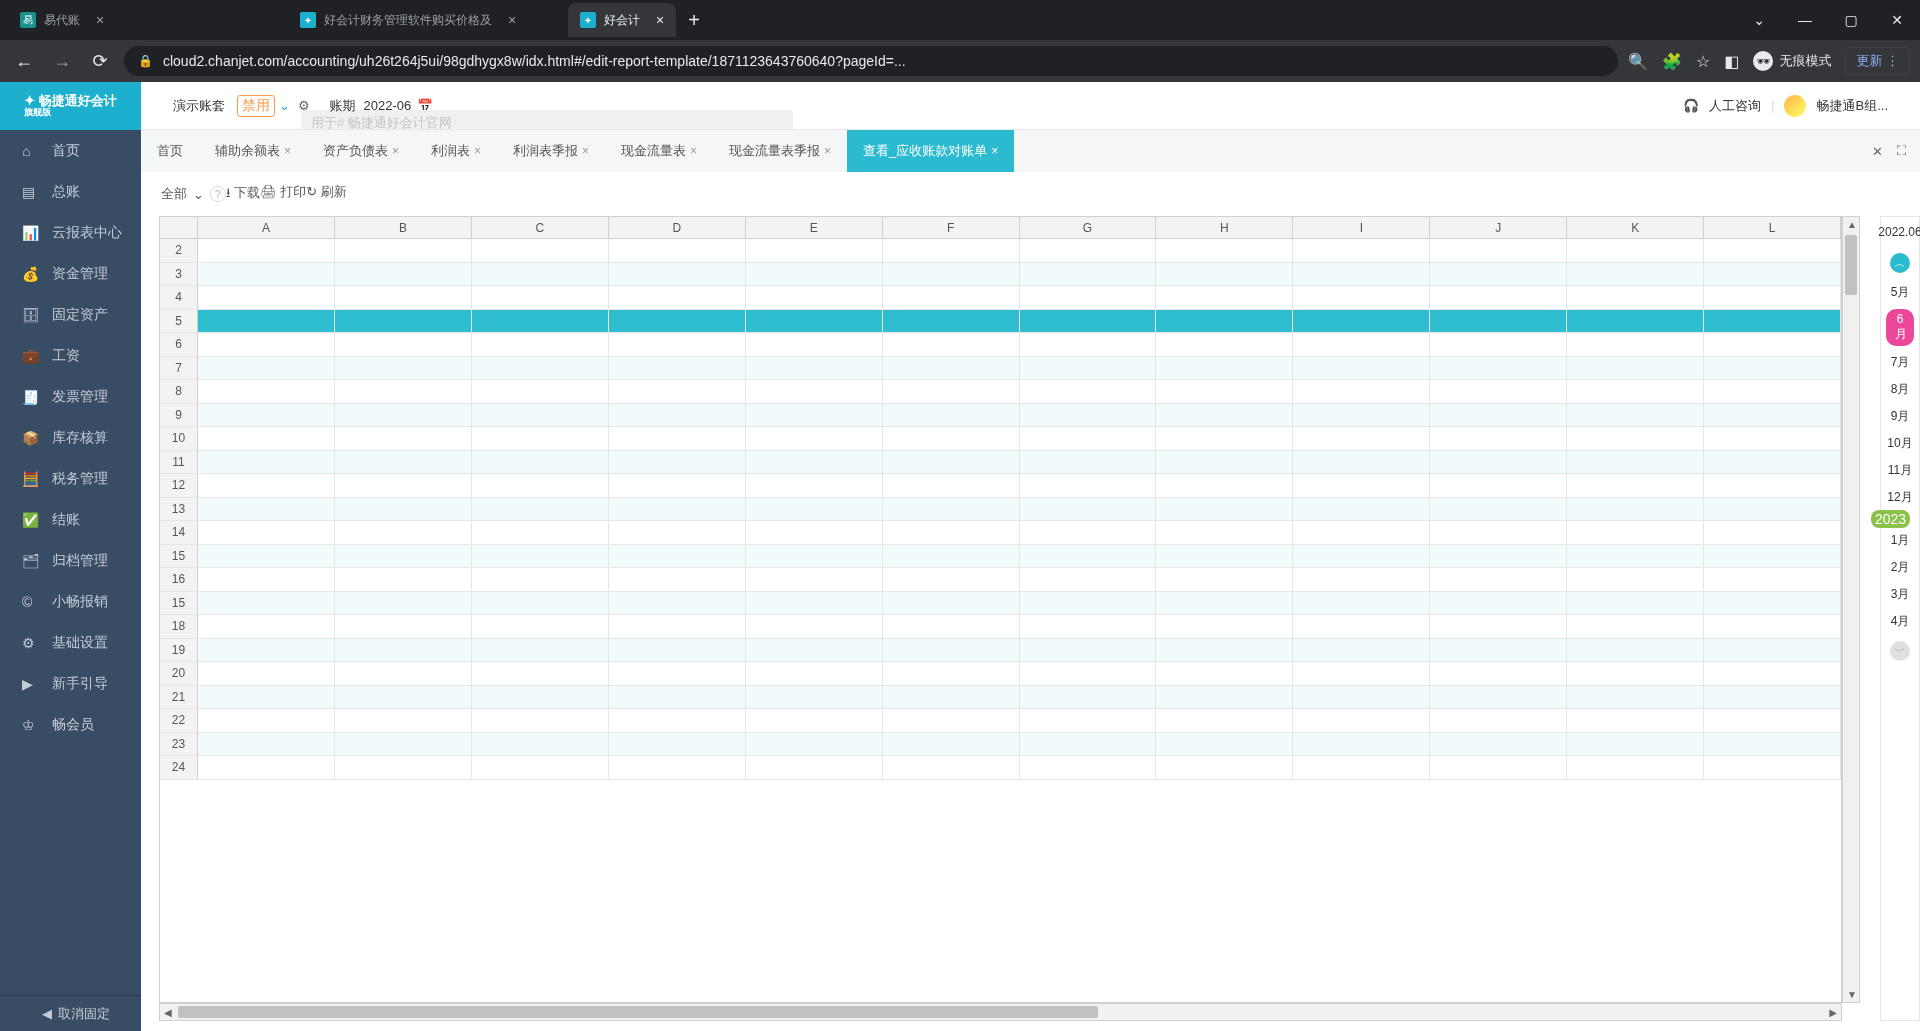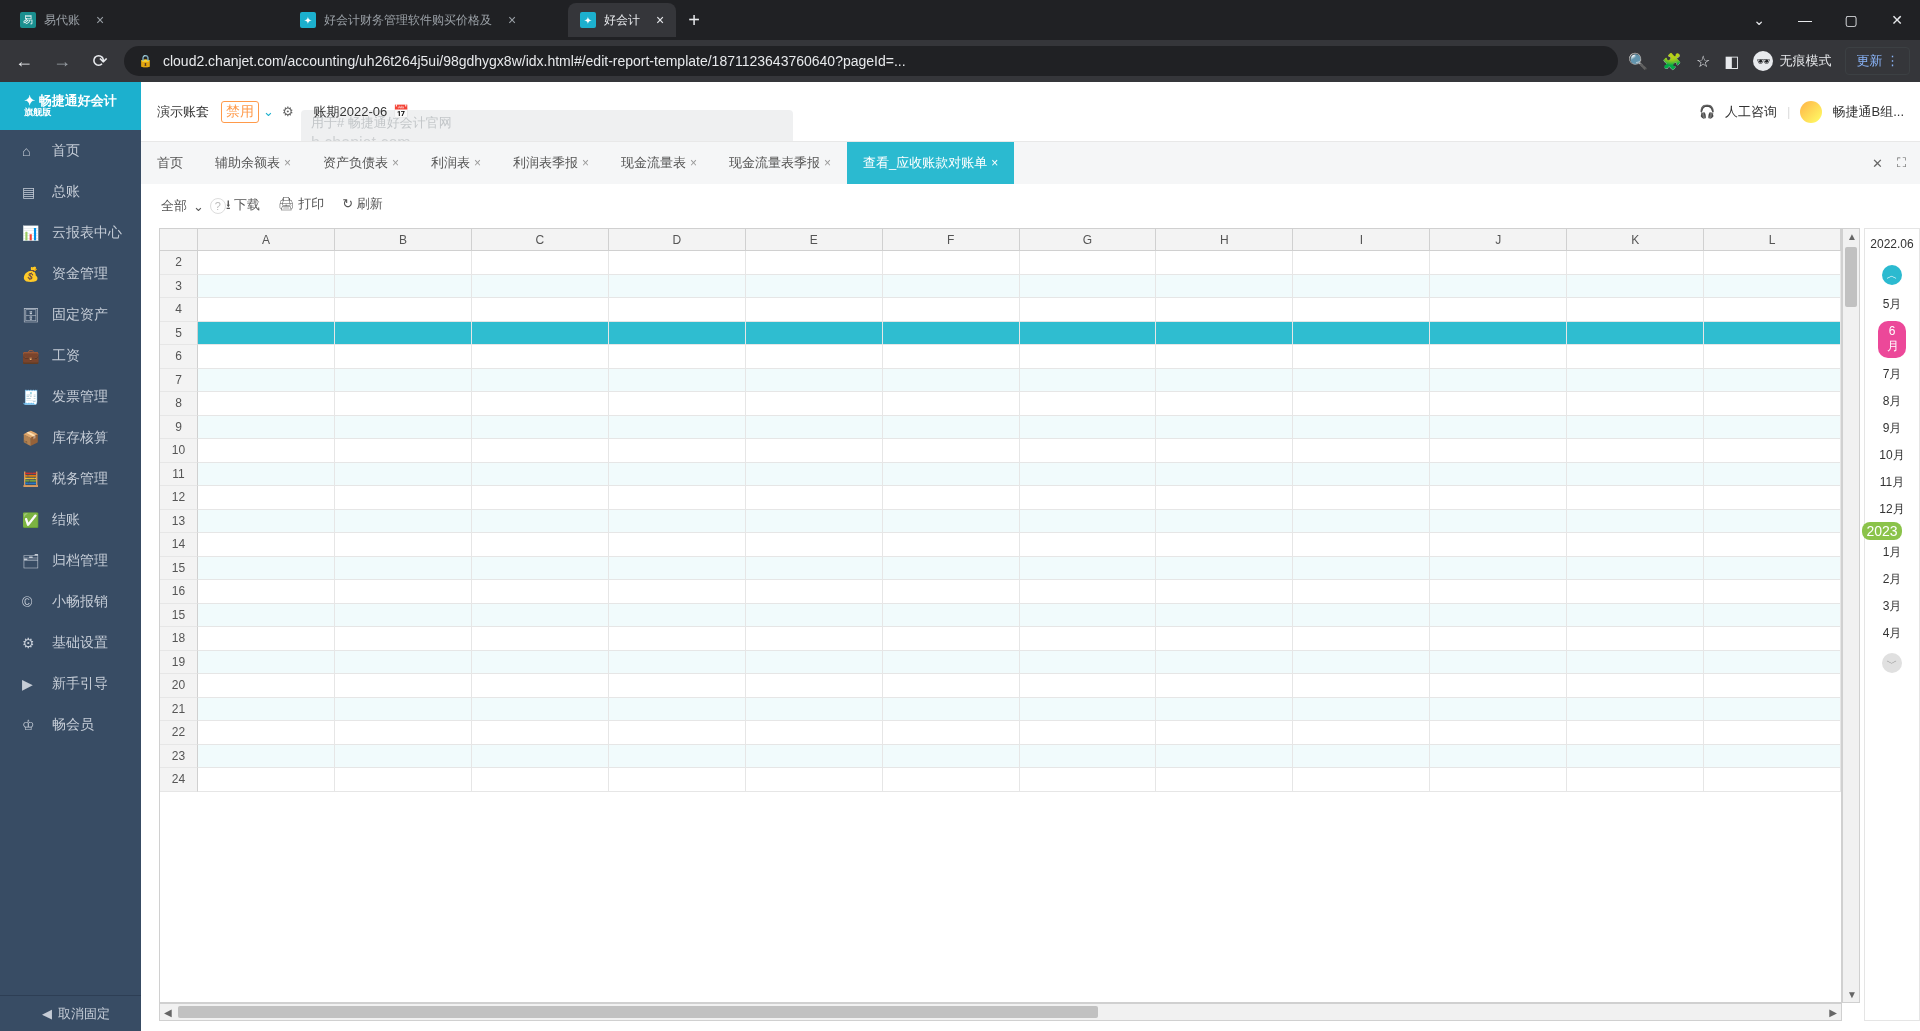--- a/index.html
+++ b/index.html
@@ -28,63 +28,63 @@
   
   .app { position:absolute; top:82px; left:0; right:0; bottom:0; background:#fff; display:flex; }
   .sidebar { width:141px; background:#384c64; color:#c5ccd6; display:flex; flex-direction:column;}
   .logo-block { height:48px; background:#1cb0ce; color:#fff; display:flex; align-items:center; justify-content:center; font-size:13px; font-weight:bold;}
   .logo-block .sub{ font-size:9px; }
   .side-item { height:41px; display:flex; align-items:center; padding-left:22px; font-size:14px; cursor:pointer; gap:12px;}
   .side-bottom { margin-top:auto; height:36px; display:flex; align-items:center; padding-left:42px; font-size:13px; border-top:1px solid #2d3e54;}
   .side-icon { width:18px; display:inline-block;}
 
   .main { flex:1; display:flex; flex-direction:column; position:relative;}
-  .topbar { height:60px; border-bottom:1px solid #e8e8e8; display:flex; align-items:center; padding:0 16px; font-size:13px; color:#333;justify-content:space-between;}
+  .topbar { height:48px; border-bottom:1px solid #e8e8e8; display:flex; align-items:center; padding:0 32px; font-size:13px; color:#333;justify-content:space-between;}
   .topbar .account{ font-weight:500;}
   .tag-disabled{ border:1px solid #ff9a4a; color:#ff9a4a; font-size:14px; padding:1px 4px; border-radius:3px; margin-left:12px;}
   .topbar .chev{ color:#1cb0ce; margin-left:4px;}
   .topbar .gear{ margin-left:8px; color:#666;}
   .topbar .period-label{ margin-left:20px;}
-  .topbar .period-val{ margin-left:0;}
+  .topbar .period-val{ margin-left:8px;}
   .topbar .cal{ color:#1cb0ce; margin-left:6px;}
   .topbar .right{ margin-left:auto; display:flex; align-items:center; gap:10px;}
   .avatar{ width:22px; height:22px; border-radius:50%; background:linear-gradient(135deg,#ffb347,#ff6);}
 
   .page-tabs { height:42px; background:#f5f6f7; display:flex; align-items:stretch; font-size:13px; color:#555; position:relative;}
   .ptab{ padding:0 16px; display:flex; align-items:center; gap:4px; cursor:pointer; white-space:nowrap;}
   .ptab .x{ font-size:12px; color:#999;}
   .ptab.active{ background:#2bbad0; color:#fff;}
   .ptab.active .x{ color:#fff;}
   .page-tabs-right{ margin-left:auto; display:flex; align-items:center; gap:14px; padding-right:14px; color:#666;}
 
   .toolbar { height:44px; display:flex; align-items:center; padding:0 20px; color:#555; font-size:13px;}
   .toolbar .filter{ display:flex; align-items:center; gap:6px;}
   .toolbar .title{ flex:1; text-align:center; font-size:18px; color:#333;}
-  .toolbar .actions{ display:flex; gap:18px;}
+  .toolbar .actions{ display:flex; }
   .toolbar .actions span{ cursor:pointer;}
 
   .sheet-wrap{ flex:1; position:relative; overflow:hidden; padding: 0 18px 8px 18px;}
   .sheet{ position:absolute; top:0; left:18px; right:78px; bottom:28px; border:1px solid #d0d0d0;}
   .col-headers{ height:22px; display:flex; background:#f3f3f3; border-bottom:1px solid #d0d0d0;}
   .corner{ width:38px; border-right:1px solid #d0d0d0; background:#f3f3f3;}
   .ch{ flex:1; min-width:96px; border-right:1px solid #d0d0d0; text-align:center; font-size:12px; color:#555; line-height:22px;}
   .rows{ position:absolute; top:22px; left:0; right:0; bottom:0; overflow:hidden;}
   .row{ height:23.5px; display:flex;}
   .rh{ width:38px; border-right:1px solid #d0d0d0; border-bottom:1px solid #e6e6e6; background:#f3f3f3; text-align:center; font-size:12px; color:#555; line-height:23px;}
   .cell{ flex:1; min-width:96px; border-right:1px solid #e6e6e6; border-bottom:1px solid #e6e6e6;}
   .row.even .cell{ background:#f1fbfc;}
   .row.hl .cell{ background:#2fbdd0;}
   .vscroll{ position:absolute; top:0; right:60px; width:18px; bottom:28px; background:#f1f1f1; border:1px solid #d0d0d0;}
   .vscroll .thumb{ position:absolute; left:2px; right:2px; top:18px; height:60px; background:#c1c1c1; border-radius:2px;}
   .hscroll{ position:absolute; left:18px; right:78px; bottom:10px; height:18px; background:#f1f1f1; border:1px solid #d0d0d0;}
   .hscroll .thumb{ position:absolute; top:2px; bottom:2px; left:18px; width:920px; background:#c1c1c1; border-radius:2px;}
   .hscroll .arrow,.vscroll .arrow{position:absolute; font-size:10px; color:#666;}
   .expand-handle{ position:absolute; top:8px; right:60px; width:16px; height:32px; background:#eef6f8; border:1px solid #cde; border-left:none; display:flex; align-items:center; justify-content:center; color:#2bbad0; font-size:11px;}
 
-  .month-panel{ position:absolute; top:0; right:0; width:56px; bottom:10px; background:#fff; border:1px solid #e5e5e5; display:flex; flex-direction:column; align-items:center; font-size:12px; color:#333;}
+  .month-panel{ position:absolute; top:0; right:0; width:40px; bottom:10px; background:#fff; border:1px solid #e5e5e5; display:flex; flex-direction:column; align-items:center; font-size:12px; color:#333;}
   .month-panel .year{ padding:8px 0; font-size:12px; color:#333;}
   .month-panel .up,.month-panel .down{ width:20px; height:20px; border-radius:50%; background:#2bbad0; color:#fff; display:flex; align-items:center; justify-content:center; font-size:11px; margin:6px 0;}
   .month-panel .m{ padding:5px 0; cursor:pointer; width:100%; text-align:center;}
   .month-panel .m.active{ background:#ec4899; color:#fff; border-radius:10px; width:28px; margin:3px auto; padding:3px 9px;}
   .month-panel .yeartag{ background:#8bc34a; color:#fff; font-size:14px; padding:1px 4px; border-radius:8px; position:relative; left:-10px;}
   .month-panel .down{ background:#e0e0e0; color:#999;}
 
   
   .ghost-banner{ position:absolute; top:0; left:160px; width:492px; height:46px; background:rgba(120,130,140,0.12); pointer-events:none; z-index:0; border-radius:4px;margin-top:28px;}
   .ghost-line1{ position:absolute; top:4px; left:10px; font-size:13px; color:rgba(60,70,80,0.25);}

